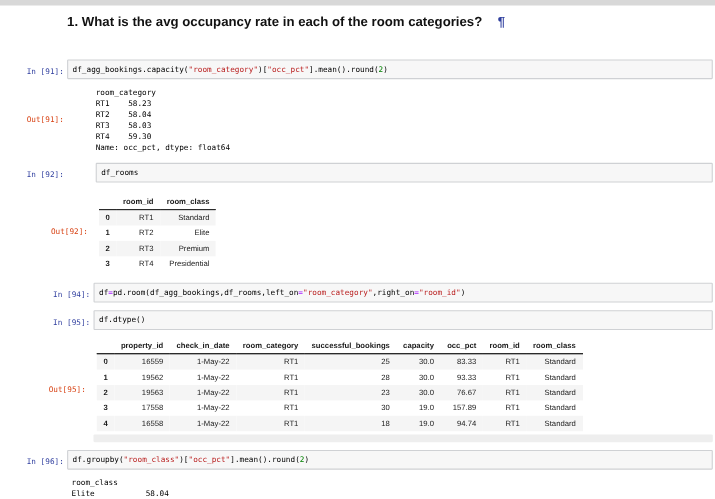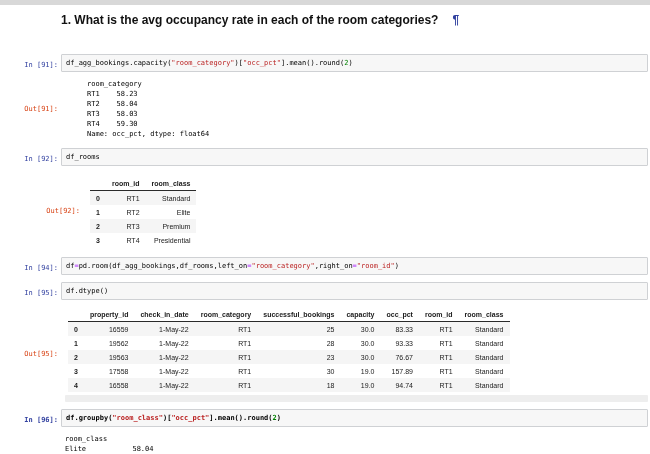--- a/index.html
+++ b/index.html
@@ -57,26 +57,26 @@
   }
   table.dataframe thead th{font-weight:bold;border-bottom:1.5px solid #2a2a2a;}
   table.dataframe tbody th{font-weight:bold;}
   table.dataframe tbody tr:nth-child(odd){background:#f5f5f5;}
 
   .hscrollbar{height:7px;background:#eeeeee;margin-top:3px;border-radius:1px;}
 
   
   #row-in91{margin-top:17px;}
   #row-out91{margin-top:4px;gap:22px;}
-  #row-in92{margin-top:9px;}
+  #row-in92{margin-top:9px;gap:26px;}
   #row-out92{margin-top:6px;padding-left:22px;}
-  #row-in94{margin-top:10px;}
-  #row-in95{margin-top:7px;}
-  #row-out95{margin-top:3px;}
-  #row-in96{margin-top:7px;font-weight:bold;}
+  #row-in94{margin-top:10px;padding-left:24px;}
+  #row-in95{margin-top:7px;margin-left:24px;}
+  #row-out95{margin-top:3px;padding-left:20px;}
+  #row-in96{margin-top:7px;}
   #row-out96{margin-top:4px;}
 </style>
 </head>
 <body>
 
 <div class="top-strip"></div>
 
 <div class="nb">
 
   <div class="cell" id="row-heading">

